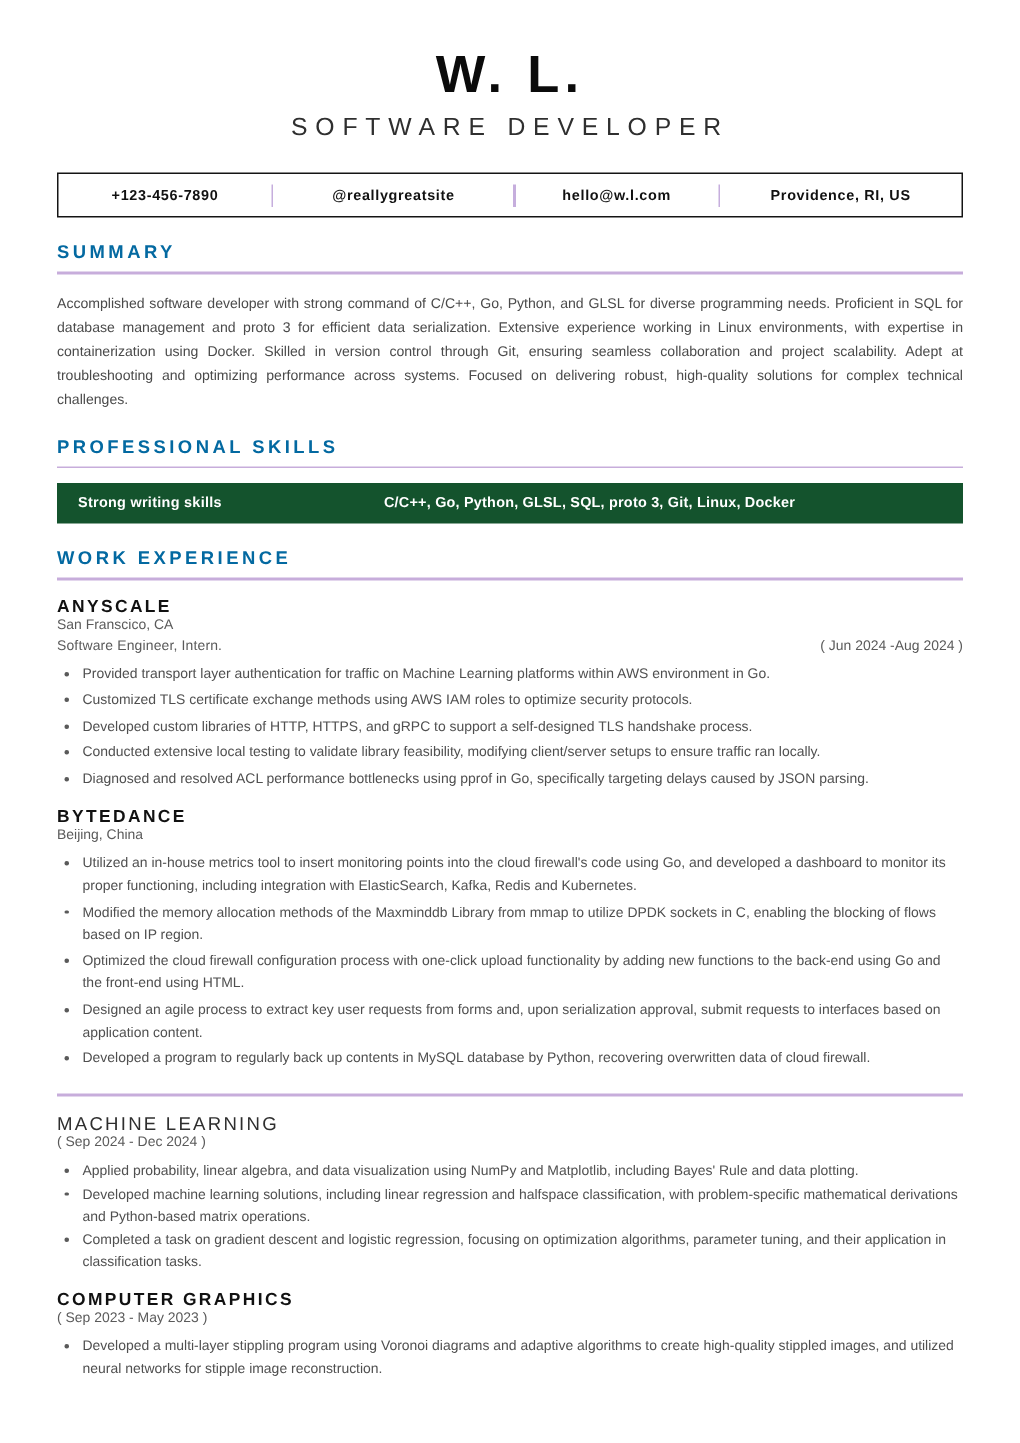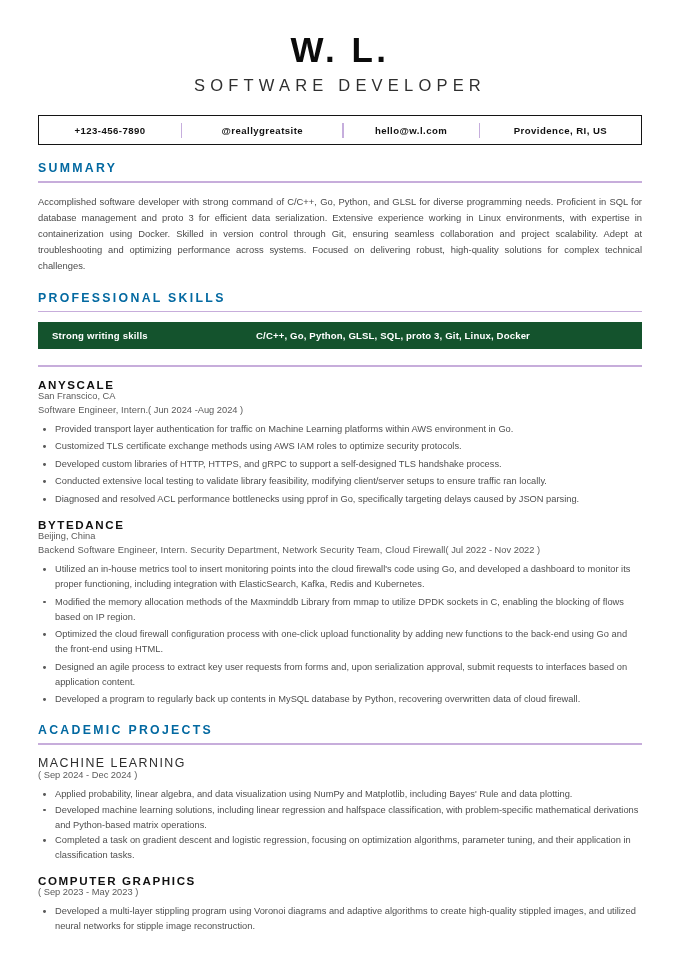--- a/index.html
+++ b/index.html
@@ -147,21 +147,21 @@
     color: #2e2e2e;
   }
   .entry-loc {
     font-size: 9.3px;
     color: #5a5a5a;
     white-space: nowrap;
   }
   .entry-sub {
     margin-top: 4px;
     display: flex;
-    justify-content: flex-start;
+    justify-content: space-between;
     align-items: baseline;
     font-size: 9.3px;
     color: #5a5a5a;
   }
   .entry-sub .role-text { letter-spacing: 0.1px; }
   .entry-sub .date-text { white-space: nowrap; }
 
   .bullets {
     margin: 7px 0 0 0;
     padding: 0;
@@ -218,20 +218,21 @@
     <div class="section-rule"></div>
 
     <div class="skill-row">
       <div class="skill-label">Strong writing skills</div>
       <div class="skill-value">C/C++, Go, Python, GLSL, SQL, proto 3, Git, Linux, Docker</div>
     </div>
 
   </div>
 
   <div class="section">
+    <div class="section-title">WORK EXPERIENCE</div>
     <div class="section-rule"></div>
 
     <div class="entry">
       <div class="entry-head">
         <div class="entry-org">ANYSCALE</div>
         <div class="entry-loc">San Franscico, CA</div>
       </div>
       <div class="entry-sub">
         <div class="role-text">Software Engineer, Intern.</div>
         <div class="date-text">( Jun 2024 -Aug 2024 )</div>
@@ -243,36 +244,31 @@
         <li>Conducted extensive local testing to validate library feasibility, modifying client/server setups to ensure traffic ran locally.</li>
         <li>Diagnosed and resolved ACL performance bottlenecks using pprof in Go, specifically targeting delays caused by JSON parsing.</li>
       </ul>
     </div>
 
     <div class="entry">
       <div class="entry-head">
         <div class="entry-org">BYTEDANCE</div>
         <div class="entry-loc">Beijing, China</div>
       </div>
-      <div class="entry-sub">
-        <div class="role-text">Backend Software Engineer, Intern. Security Department, Network Security Team, Cloud Firewall</div>
-        <div class="date-text">( Jul 2022 - Nov 2022 )</div>
-      </div>
       <ul class="bullets">
         <li>Utilized an in-house metrics tool to insert monitoring points into the cloud firewall's code using Go, and developed a dashboard to monitor its proper functioning, including integration with ElasticSearch, Kafka, Redis and Kubernetes.</li>
         <li>Modified the memory allocation methods of the Maxminddb Library from mmap to utilize DPDK sockets in C, enabling the blocking of flows based on IP region.</li>
         <li>Optimized the cloud firewall configuration process with one-click upload functionality by adding new functions to the back-end using Go and the front-end using HTML.</li>
         <li>Designed an agile process to extract key user requests from forms and, upon serialization approval, submit requests to interfaces based on application content.</li>
         <li>Developed a program to regularly back up contents in MySQL database by Python, recovering overwritten data of cloud firewall.</li>
       </ul>
     </div>
   </div>
 
   <div class="section">
-    <div class="section-title">ACADEMIC PROJECTS</div>
     <div class="section-rule"></div>
 
     <div class="entry">
       <div class="entry-head">
         <div class="entry-org light">MACHINE LEARNING</div>
         <div class="entry-loc">( Sep 2024 - Dec 2024 )</div>
       </div>
       <ul class="bullets tight">
         <li>Applied probability, linear algebra, and data visualization using NumPy and Matplotlib, including Bayes' Rule and data plotting.</li>
         <li>Developed machine learning solutions, including linear regression and halfspace classification, with problem-specific mathematical derivations and Python-based matrix operations.</li>

